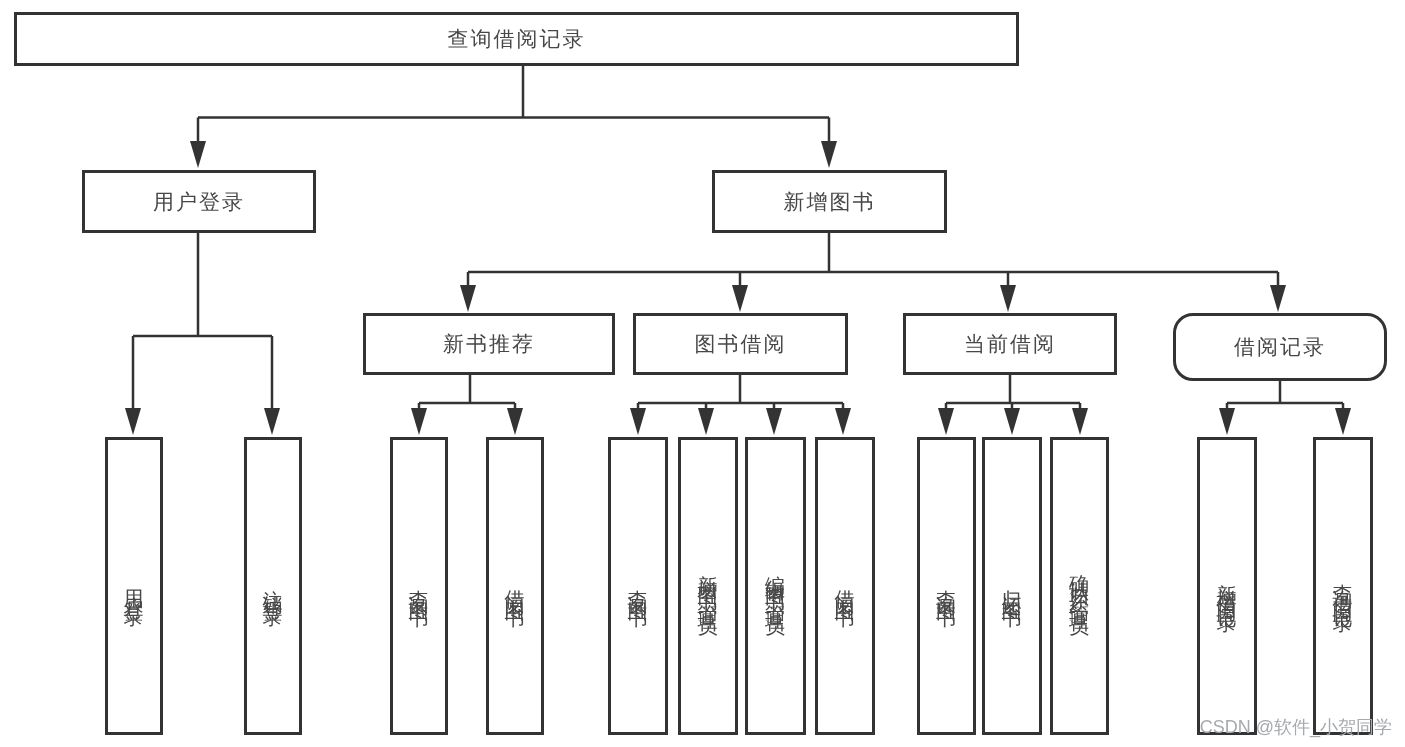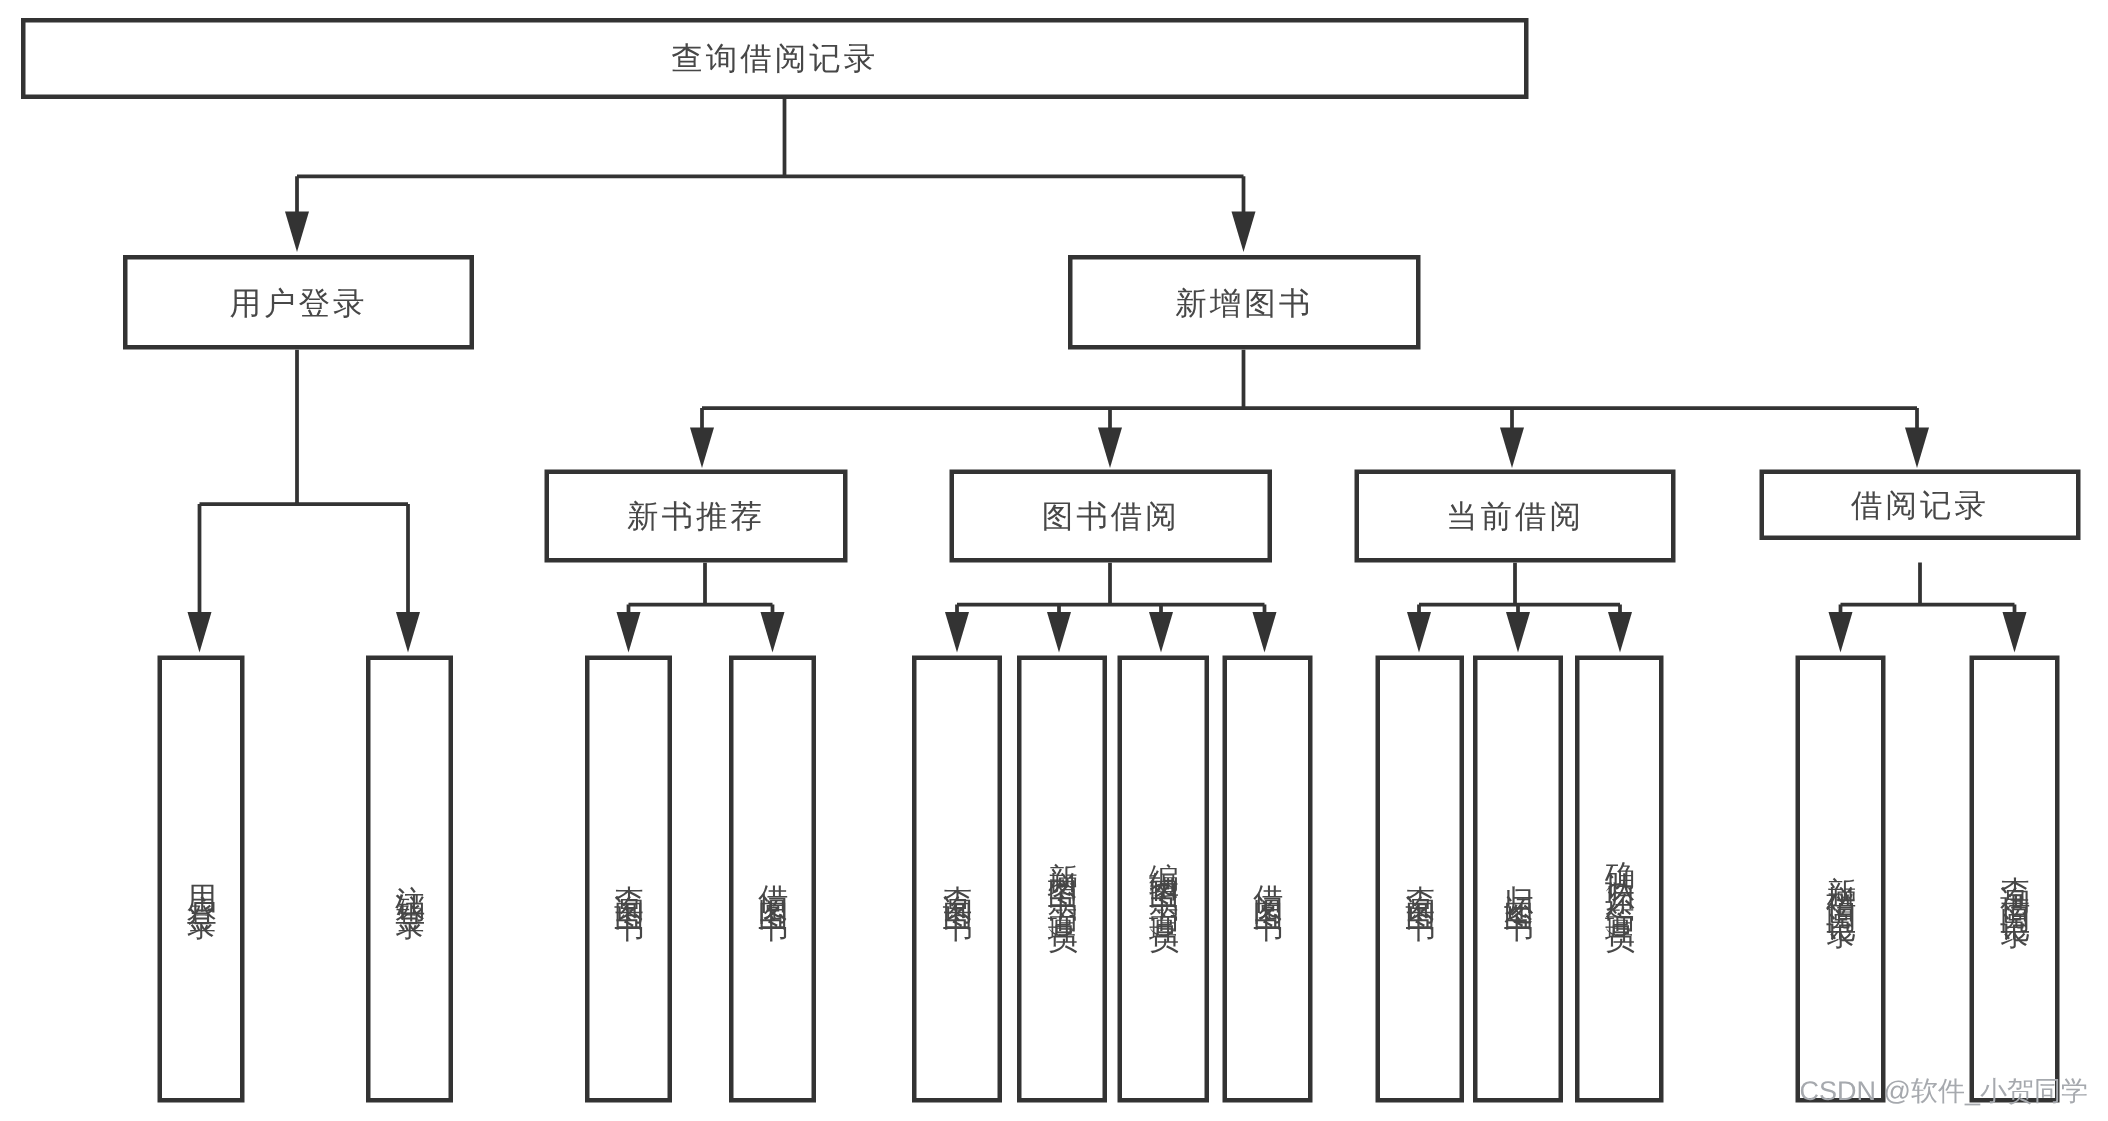--- a/index.html
+++ b/index.html
@@ -46,24 +46,24 @@
     font-size:20px;
     letter-spacing:0.3em;
     line-height:1;
   }
   
   .n-root{left:14px;top:12px;width:1005px;height:54px;}
   
   .n-userlogin{left:82px;top:170px;width:234px;height:63px;}
   .n-bookmgmt{left:712px;top:170px;width:235px;height:63px;}
   
-  .n-newbook{left:363px;top:313px;width:202px;height:62px;}
+  .n-newbook{left:363px;top:313px;width:252px;height:62px;}
   .n-bookborrow{left:633px;top:313px;width:215px;height:62px;}
   .n-currentborrow{left:903px;top:313px;width:214px;height:62px;}
-  .n-borrowrecord{left:1173px;top:313px;width:214px;height:47px;}
+  .n-borrowrecord{left:1173px;top:313px;width:214px;height:68px;border-radius:20px;}
   
   .leaf{top:437px;height:298px;}
   .l1{left:105px;width:58px;}
   .l2{left:244px;width:58px;}
   .l3{left:390px;width:58px;}
   .l4{left:486px;width:58px;}
   .l5{left:608px;width:60px;}
   .l6{left:678px;width:60px;}
   .l7{left:745px;width:61px;}
   .l8{left:815px;width:60px;}

